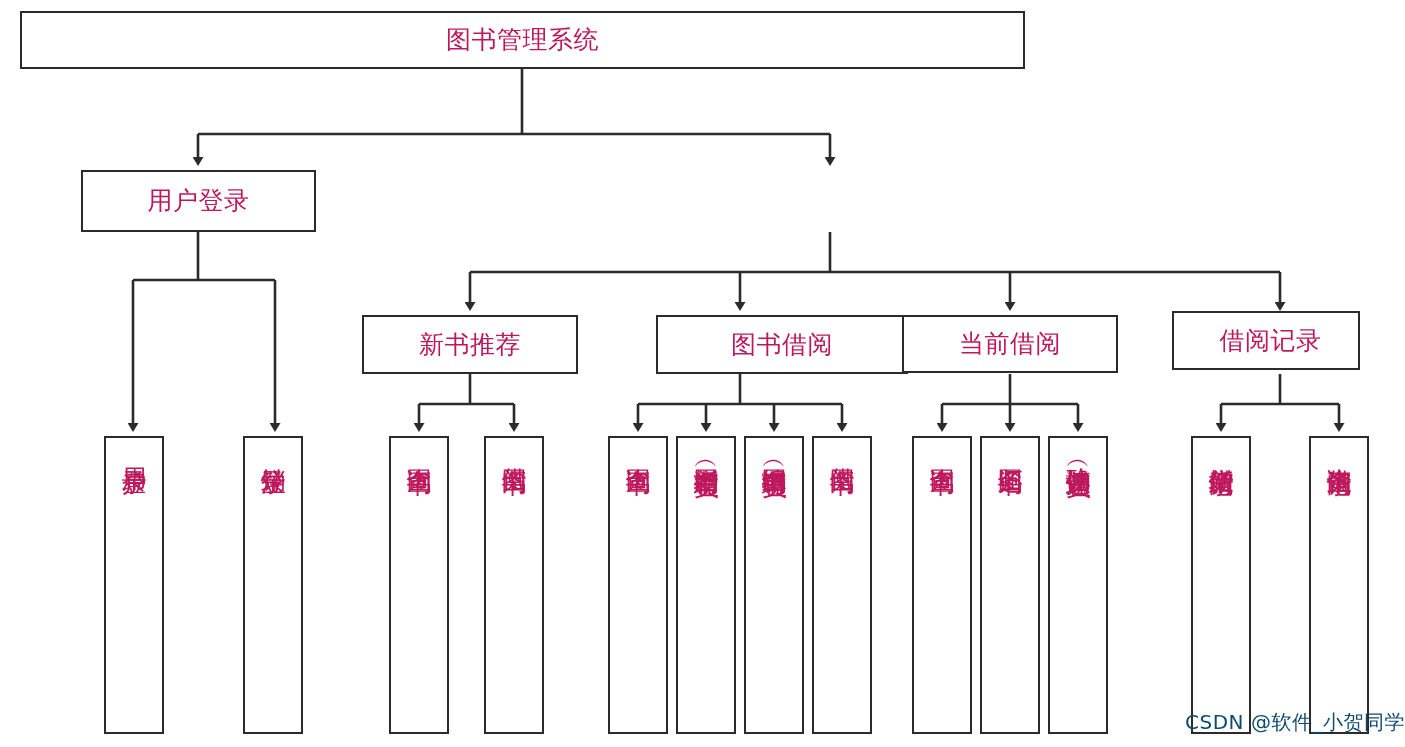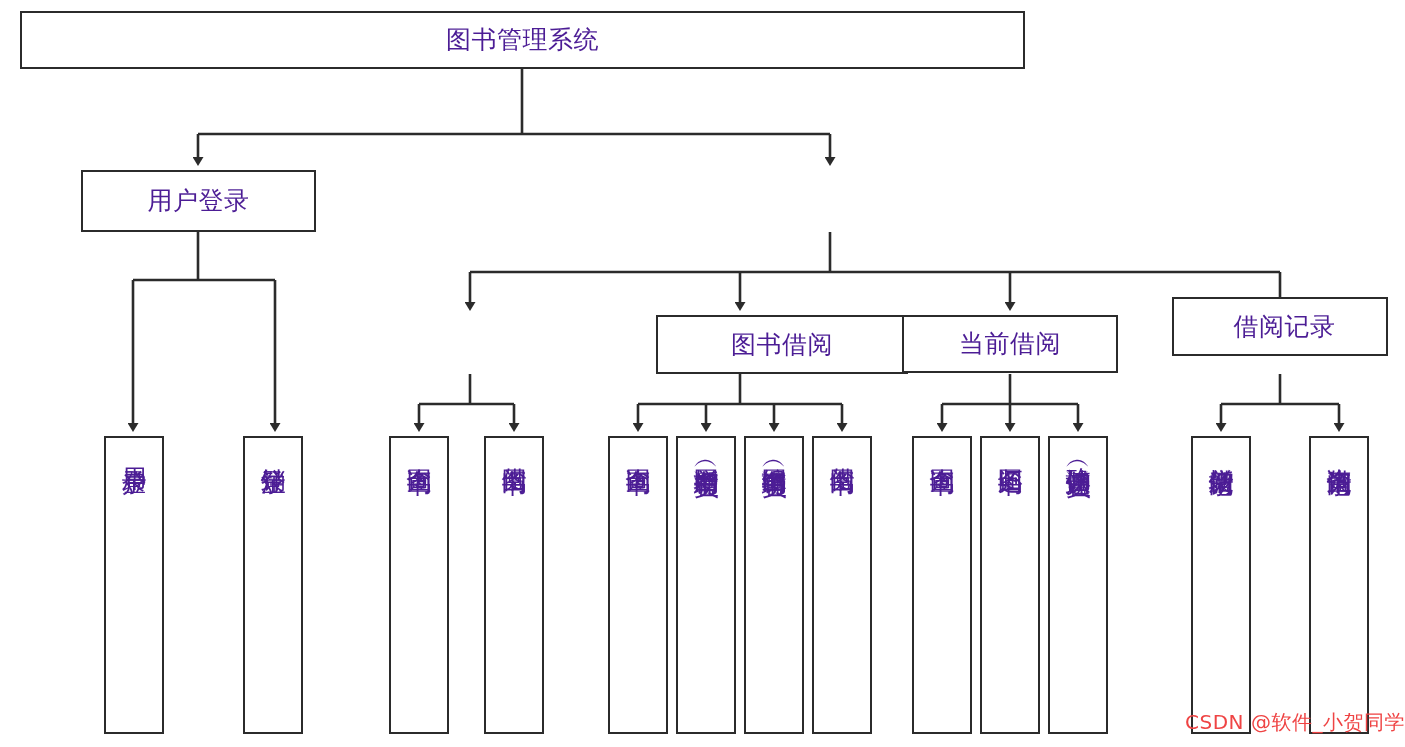--- a/index.html
+++ b/index.html
@@ -18,21 +18,21 @@
     overflow: hidden;
   }
   .node {
     position: absolute;
     box-sizing: border-box;
     border: 2.5px solid #2b2b2b;
     background: #ffffff;
     display: flex;
     align-items: center;
     justify-content: center;
-    color: #4c1d95;
+    color: #be185d;
   }
   .node-h .label {
     font-size: 25px;
     line-height: 1.1;
     letter-spacing: 0.5px;
     white-space: nowrap;
   }
   .node-v {
     align-items: flex-start;
     justify-content: center;
@@ -52,21 +52,21 @@
     top: 0;
     width: 1405px;
     height: 747px;
     pointer-events: none;
   }
   .watermark {
     position: absolute;
     left: 1185px;
     top: 709px;
     font-size: 20px;
-    color: #ef4444;
+    color: #0c4a6e;
     white-space: nowrap;
     letter-spacing: 0.5px;
   }
 </style>
 </head>
 <body>
 
 <div id="canvas">
 
   <svg id="edges" viewBox="0 0 1405 747">
@@ -121,27 +121,30 @@
   </svg>
 
   <div class="node node-h" style="left:20px; top:11px; width:1005px; height:58px;">
     <span class="label">图书管理系统</span>
   </div>
 
   <div class="node node-h" style="left:81px; top:170px; width:235px; height:62px;">
     <span class="label">用户登录</span>
   </div>
 
+  <div class="node node-h" style="left:362px; top:315px; width:216px; height:59px;">
+    <span class="label">新书推荐</span>
+  </div>
   <div class="node node-h" style="left:656px; top:315px; width:252px; height:59px;">
     <span class="label">图书借阅</span>
   </div>
   <div class="node node-h" style="left:902px; top:315px; width:216px; height:58px;">
     <span class="label">当前借阅</span>
   </div>
-  <div class="node node-h" style="left:1172px; top:297px; width:216px; height:59px;padding-left:9px;">
+  <div class="node node-h" style="left:1172px; top:311px; width:188px; height:59px;padding-left:9px;">
     <span class="label">借阅记录</span>
   </div>
 
   <div class="node node-v" style="left:104px; top:436px; width:60px; height:298px;">
     <span class="label">用户登录</span>
   </div>
   <div class="node node-v" style="left:243px; top:436px; width:60px; height:298px;">
     <span class="label">注销登录</span>
   </div>
 

